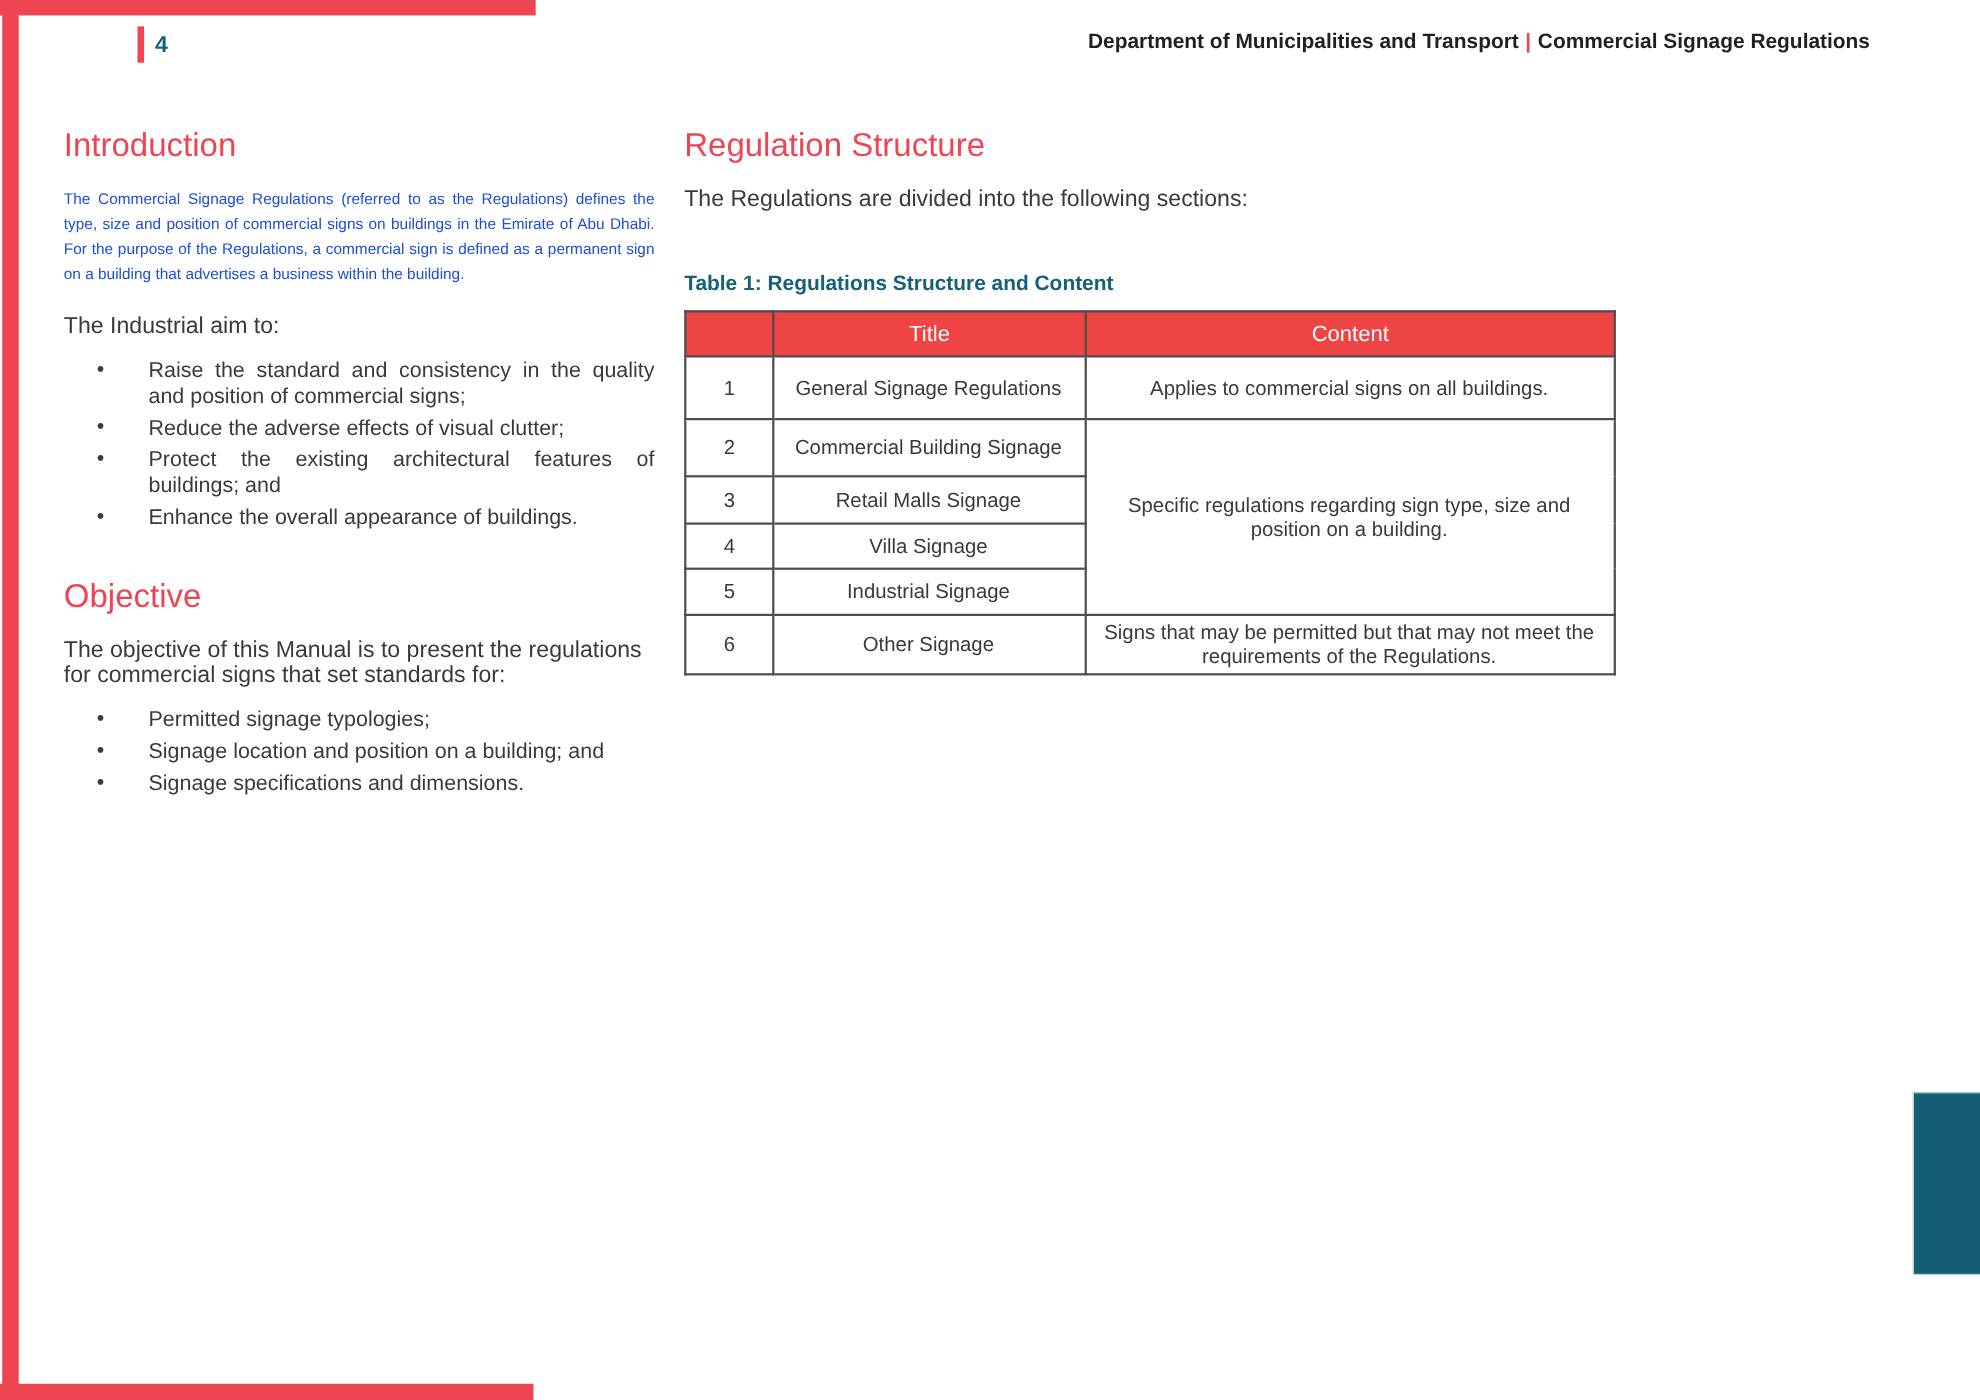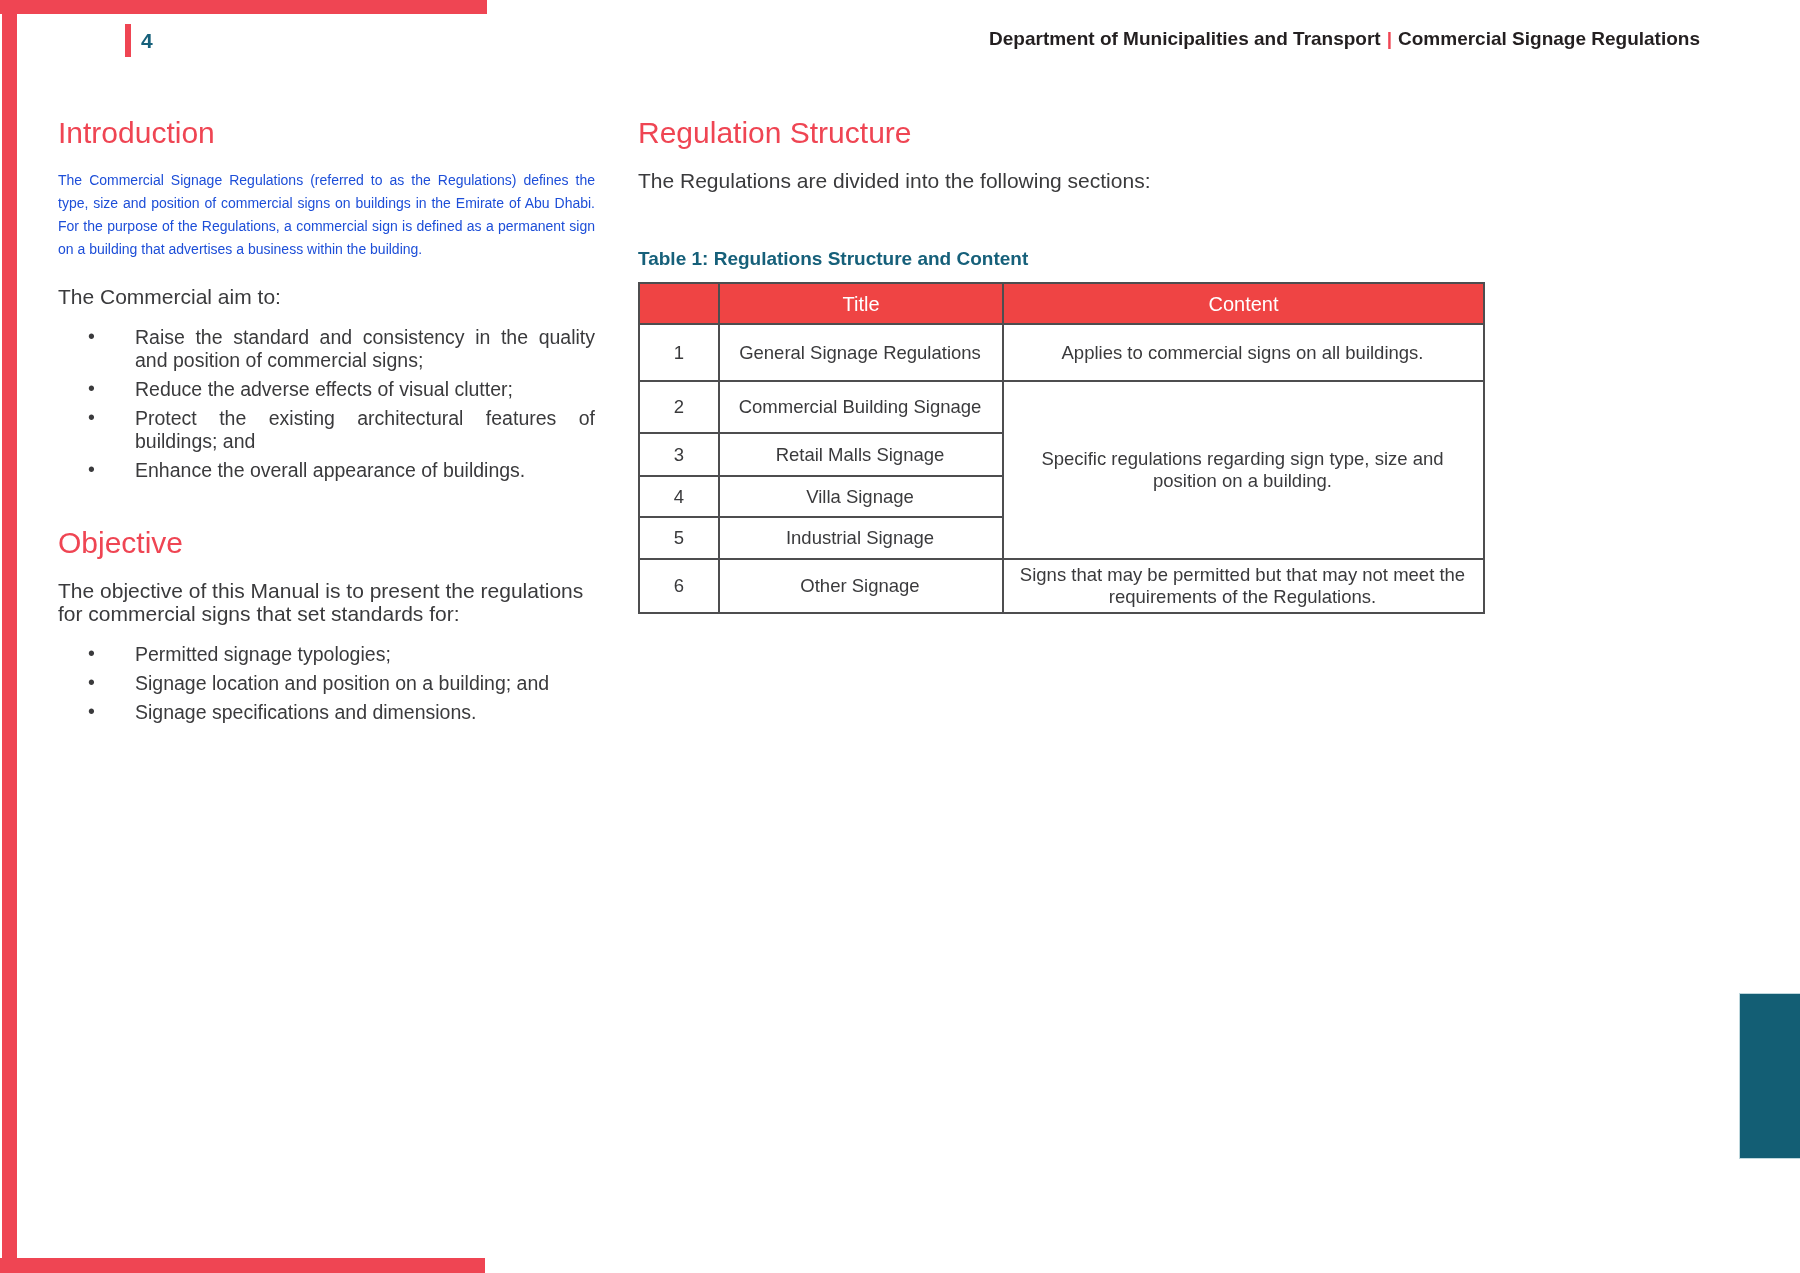--- a/index.html
+++ b/index.html
@@ -17,21 +17,21 @@
   
   .pagenum{position:absolute;left:125px;top:24px;display:flex;align-items:center;}
   .pagenum-bar{width:6px;height:33px;background:#ef4553;}
   .pagenum-num{margin-left:10px;font-size:21px;font-weight:bold;color:#16607a;}
   
   .doc-header{position:absolute;right:100px;top:28px;font-size:19px;font-weight:bold;color:#231f20;white-space:nowrap;}
   .doc-header .sep{color:#ef4553;padding:0 6px;}
   
   .col{position:absolute;top:116px;}
   .col-left{left:58px;width:537px;}
-  .col-right{left:622px;width:919px;margin-left:16px;}
+  .col-right{left:622px;width:919px;}
   .section-heading{margin:0 0 20px 0;font-size:30px;line-height:33px;font-weight:normal;color:#ef4553;}
   .body-text{margin:0 0 24px 0;font-size:14px;line-height:23px;text-align:justify;color:#1d4ed8;}
   .lead-text{margin:0 0 18px 0;font-size:21px;line-height:23px;color:#3a3a3c;}
   ul.bullets{list-style:none;margin:0 0 22px 0;padding:0;}
   ul.bullets li{position:relative;padding-left:77px;margin:0 0 6px 0;font-size:19.5px;line-height:23px;text-align:justify;color:#3a3a3c;}
   ul.bullets li .bullet{position:absolute;left:30px;top:-1px;font-size:19.5px;color:#3a3a3c;}
   .objective-heading{margin-top:44px;}
   
   .table-caption{margin:56px 0 0 0;font-size:19px;font-weight:bold;color:#16607a;}
   table.reg-table{border-collapse:collapse;margin-top:12px;width:845px;table-layout:fixed;}
@@ -59,21 +59,21 @@
     <div class="pagenum-num">4</div>
   </div>
 
   <div class="doc-header">
     <span>Department of Municipalities and Transport</span><span class="sep">|</span><span>Commercial Signage Regulations</span>
   </div>
 
   <div class="col col-left">
     <h2 class="section-heading">Introduction</h2>
     <p class="body-text">The Commercial Signage Regulations (referred to as the Regulations) defines the type, size and position of commercial signs on buildings in the Emirate of Abu Dhabi. For the purpose of the Regulations, a commercial sign is defined as a permanent sign on a building that advertises a business within the building.</p>
-    <p class="lead-text">The Commercial aim to:</p>
+    <p class="lead-text">The Industrial aim to:</p>
     <ul class="bullets">
       <li><span class="bullet">•</span><span>Raise the standard and consistency in the quality and position of commercial signs;</span></li>
       <li><span class="bullet">•</span><span>Reduce the adverse effects of visual clutter;</span></li>
       <li><span class="bullet">•</span><span>Protect the existing architectural features of buildings; and</span></li>
       <li><span class="bullet">•</span><span>Enhance the overall appearance of buildings.</span></li>
     </ul>
     <h2 class="section-heading objective-heading">Objective</h2>
     <p class="lead-text">The objective of this Manual is to present the regulations for commercial signs that set standards for:</p>
     <ul class="bullets">
       <li><span class="bullet">•</span><span>Permitted signage typologies;</span></li>

